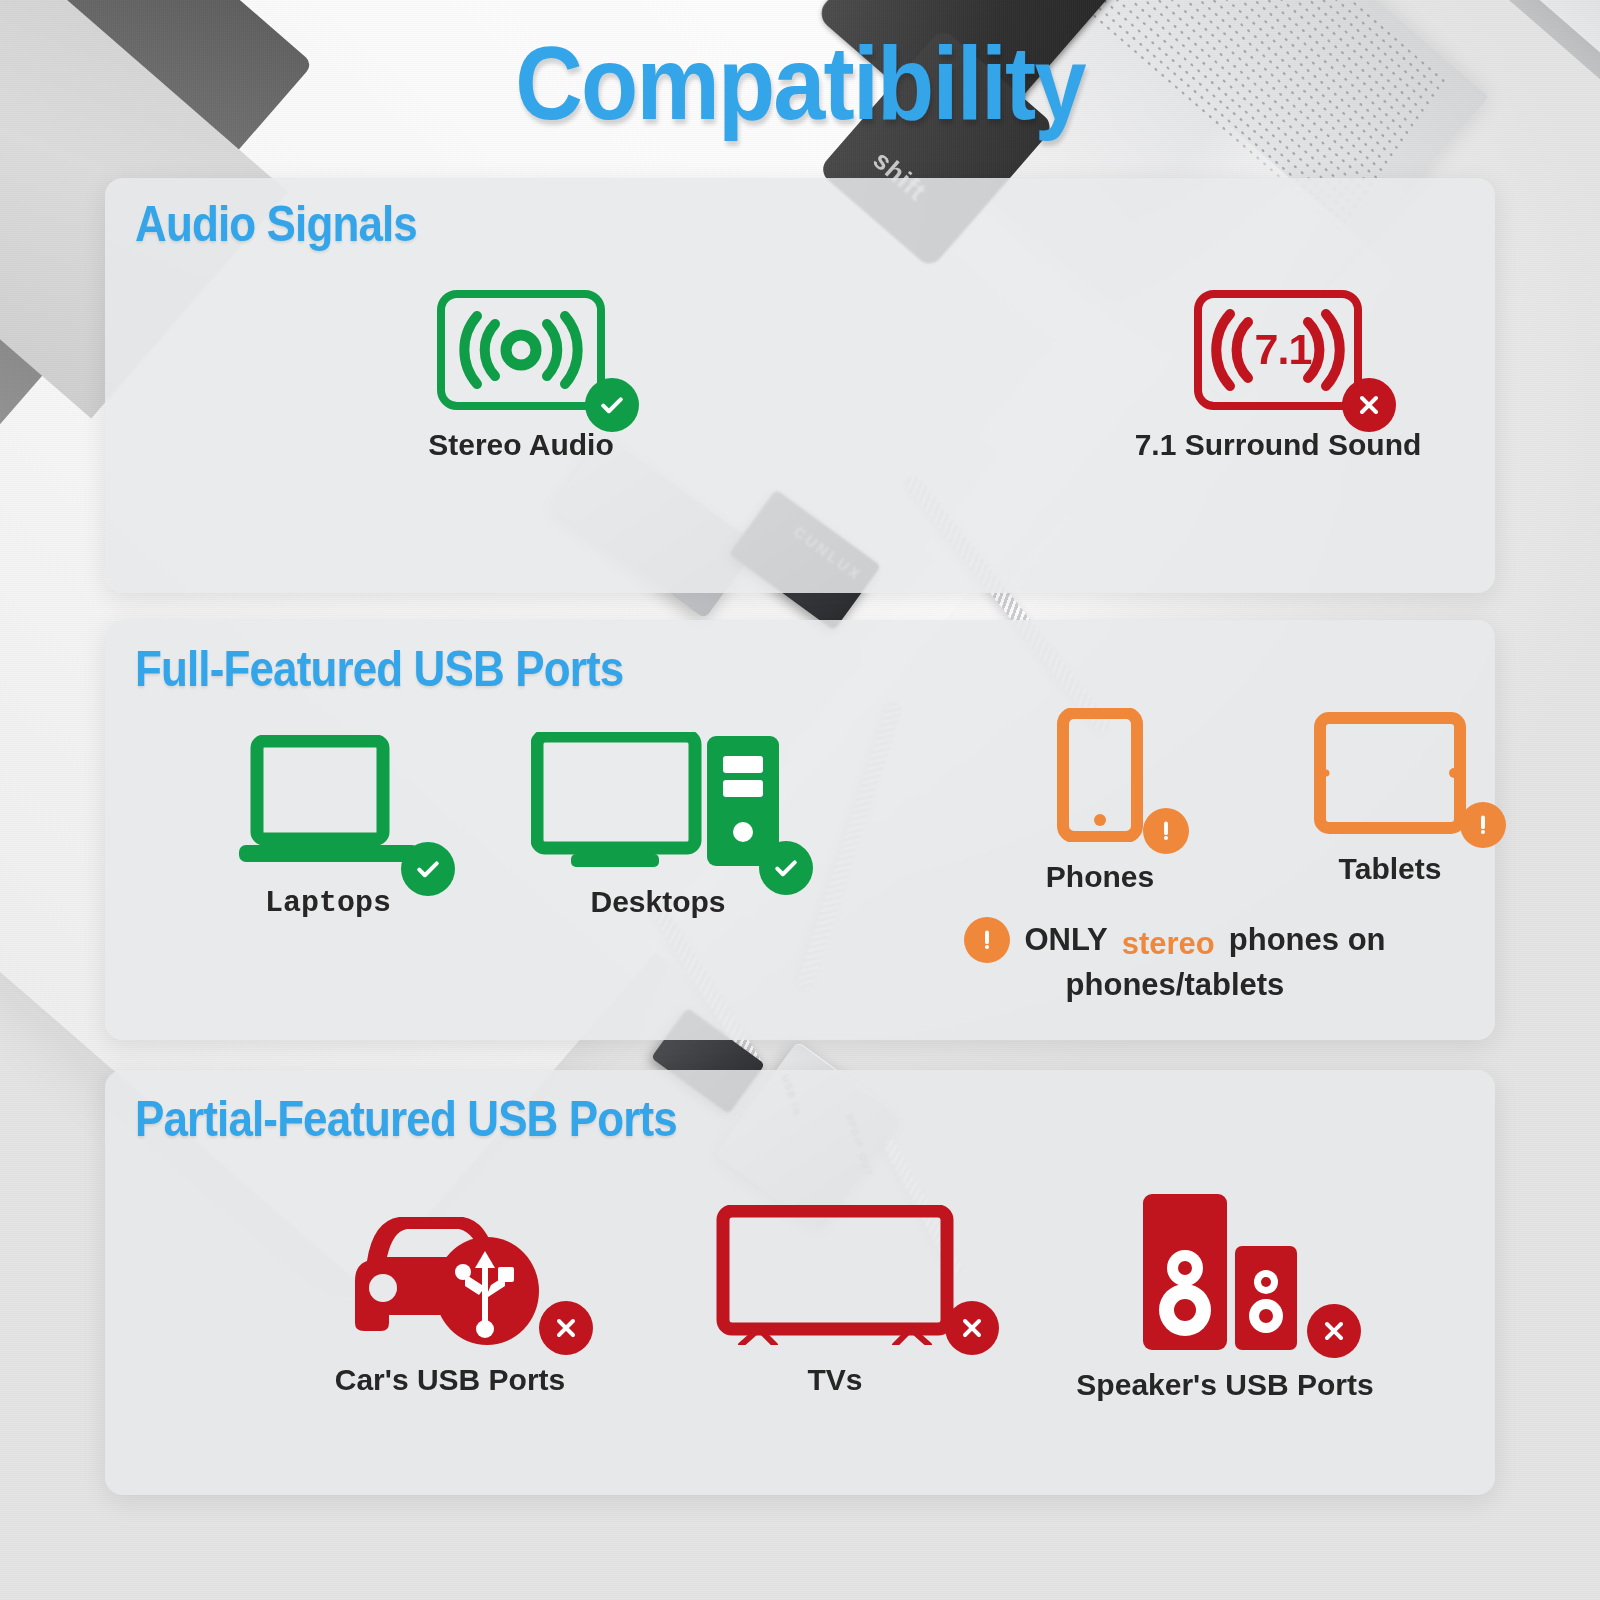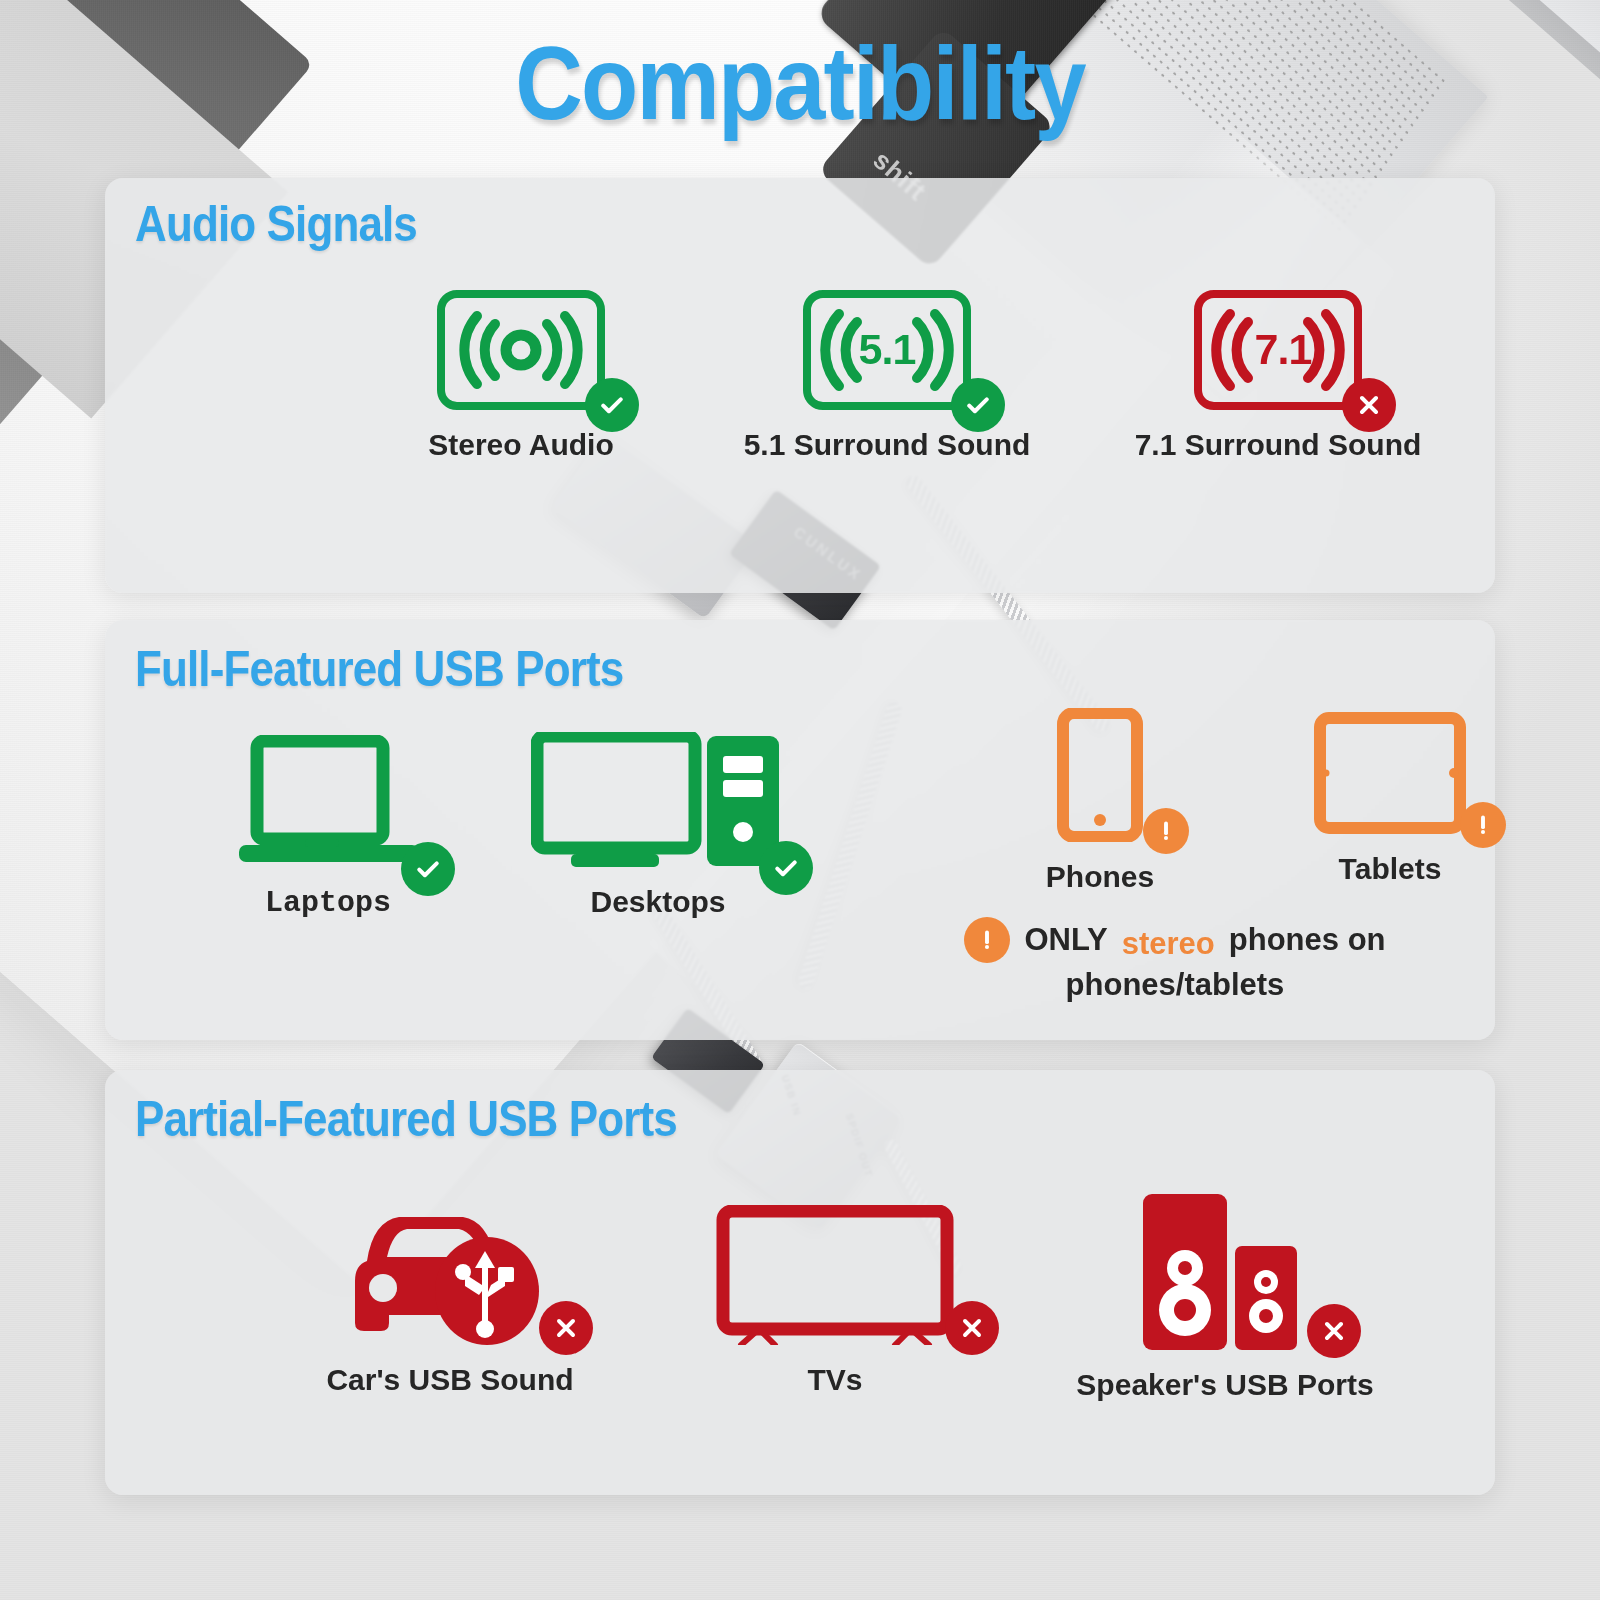--- a/index.html
+++ b/index.html
@@ -256,39 +256,20 @@
       </div>
       <span class="badge ok" style="right:-34px; bottom:-22px;">
         <svg width="30" height="30" viewBox="0 0 24 24">
             <path d="M5 12.5l4.5 4.5L19 7.5" fill="none" stroke="#fff" stroke-width="3.2" stroke-linecap="round" stroke-linejoin="round"></path>
           </svg>
       </span>
     </span>
     <span class="cap">Stereo Audio</span>
   </div>
 
-  <div class="item" style="left:612px; top:112px; width:340px;">
-    <span class="icon-stack">
-      <div class="audio-tile">
-        <svg width="152" height="104" viewBox="0 0 152 104" style="position:absolute;left:0;top:0;">
-          <path d="M46 24 A40 40 0 0 0 46 80" fill="none" stroke="#0f9d47" stroke-width="10" stroke-linecap="round"></path>
-          <path d="M28 16 A54 54 0 0 0 28 88" fill="none" stroke="#0f9d47" stroke-width="10" stroke-linecap="round"></path>
-          <path d="M106 24 A40 40 0 0 1 106 80" fill="none" stroke="#0f9d47" stroke-width="10" stroke-linecap="round"></path>
-          <path d="M124 16 A54 54 0 0 1 124 88" fill="none" stroke="#0f9d47" stroke-width="10" stroke-linecap="round"></path>
-        </svg>
-        <span class="audio-num">5.1</span>
-      </div>
-      <span class="badge ok" style="right:-34px; bottom:-22px;">
-        <svg width="30" height="30" viewBox="0 0 24 24">
-            <path d="M5 12.5l4.5 4.5L19 7.5" fill="none" stroke="#fff" stroke-width="3.2" stroke-linecap="round" stroke-linejoin="round"></path>
-          </svg>
-      </span>
-    </span>
-    <span class="cap">5.1 Surround Sound</span>
-  </div>
 
   <div class="item" style="left:1003px; top:112px; width:340px;">
     <span class="icon-stack">
       <div class="audio-tile red">
         <svg width="152" height="104" viewBox="0 0 152 104" style="position:absolute;left:0;top:0;">
           <path d="M46 24 A40 40 0 0 0 46 80" fill="none" stroke="#c0141f" stroke-width="10" stroke-linecap="round"></path>
           <path d="M28 16 A54 54 0 0 0 28 88" fill="none" stroke="#c0141f" stroke-width="10" stroke-linecap="round"></path>
           <path d="M106 24 A40 40 0 0 1 106 80" fill="none" stroke="#c0141f" stroke-width="10" stroke-linecap="round"></path>
           <path d="M124 16 A54 54 0 0 1 124 88" fill="none" stroke="#c0141f" stroke-width="10" stroke-linecap="round"></path>
         </svg>
@@ -411,21 +392,21 @@
           <rect x="163" y="72" width="16" height="15" rx="2"></rect>
           <circle cx="150" cy="134" r="9"></circle>
         </g>
       </svg>
       <span class="badge no" style="right:-28px; bottom:-6px;">
         <svg width="28" height="28" viewBox="0 0 24 24">
             <path d="M6 6l12 12M18 6L6 18" fill="none" stroke="#fff" stroke-width="3.4" stroke-linecap="round"></path>
           </svg>
       </span>
     </span>
-    <span class="cap">Car's USB Sound</span>
+    <span class="cap">Car's USB Ports</span>
   </div>
 
   <div class="item" style="left:570px; top:135px; width:320px;">
     <span class="icon-stack">
       <svg width="240" height="140" viewBox="0 0 240 140">
         <rect x="8" y="6" width="224" height="118" rx="9" fill="none" stroke="#c0141f" stroke-width="13"></rect>
         <path d="M44 124 l-18 16 M44 124 l16 16" stroke="#c0141f" stroke-width="6" stroke-linecap="round"></path>
         <path d="M196 124 l-16 16 M196 124 l18 16" stroke="#c0141f" stroke-width="6" stroke-linecap="round"></path>
       </svg>
       <span class="badge no" style="right:-44px; bottom:-6px;">

